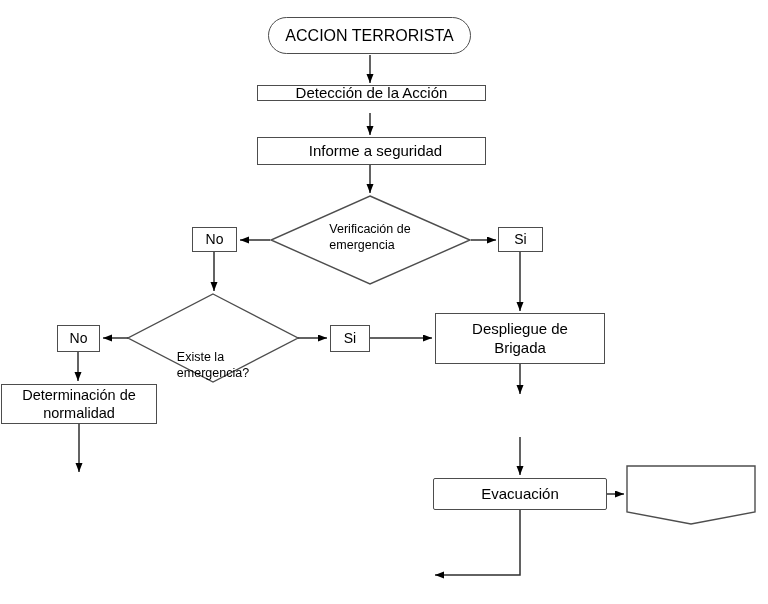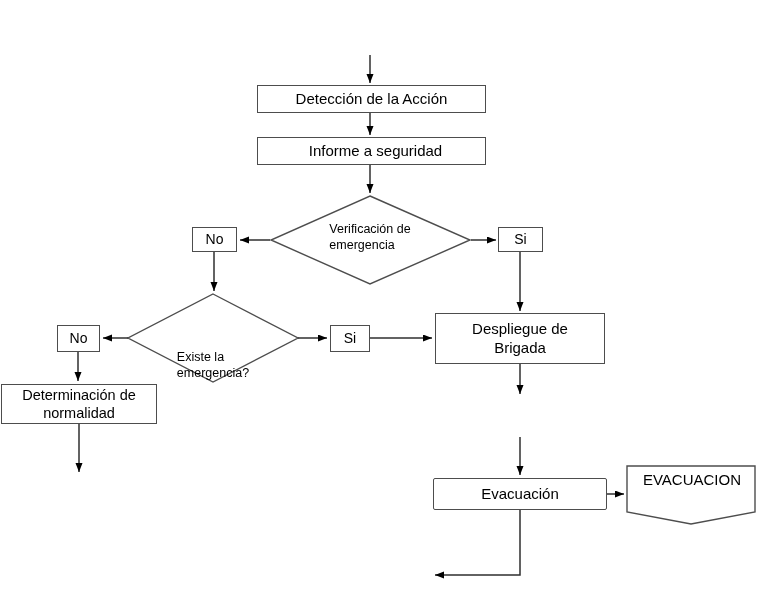--- a/index.html
+++ b/index.html
@@ -43,21 +43,21 @@
     white-space: pre-line;
     line-height: 1.3;
   }
   .fs16 { font-size: 16px; }
   .fs15 { font-size: 15px; }
   .fs14 { font-size: 14px; }
   .fs13 { font-size: 12.5px; }
 
   
   #n-start        { left: 268px; top: 17px;  width: 203px; height: 37px; }
-  #n-deteccion    { left: 257px; top: 85px;  width: 229px; height: 28px; }
+  #n-deteccion    { left: 257px; top: 85px;  width: 229px; height: 16px; }
   #n-informe      { left: 257px; top: 137px; width: 229px; height: 28px; padding-left: 8px; }
   #n-no1          { left: 192px; top: 227px; width: 45px;  height: 25px; }
   #n-si1          { left: 498px; top: 227px; width: 45px;  height: 25px; }
   #n-no2          { left: 57px;  top: 325px; width: 43px;  height: 27px; }
   #n-si2          { left: 330px; top: 325px; width: 40px;  height: 27px; }
   #n-determinacion{ left: 1px;   top: 384px; width: 156px; height: 40px; font-size: 14.5px; }
   #n-retro        { left: 1px;   top: 475px; width: 155px; height: 31px; }
   #n-despliegue   { left: 435px; top: 313px; width: 170px; height: 51px; }
   #n-solicitud    { left: 435px; top: 397px; width: 170px; height: 40px; }
   #n-evacuacion   { left: 433px; top: 478px; width: 174px; height: 32px; }
@@ -93,35 +93,35 @@
     <path d="M298,338 L327,338" fill="none" stroke="#2f2f2f" stroke-width="1.5" marker-end="url(#arr)"></path>
     <path d="M370,338 L432,338" fill="none" stroke="#2f2f2f" stroke-width="1.5" marker-end="url(#arr)"></path>
     <path d="M78,352 L78,381" fill="none" stroke="#2f2f2f" stroke-width="1.5" marker-end="url(#arr)"></path>
     <path d="M79,424 L79,472" fill="none" stroke="#2f2f2f" stroke-width="1.5" marker-end="url(#arr)"></path>
     <path d="M520,364 L520,394" fill="none" stroke="#2f2f2f" stroke-width="1.5" marker-end="url(#arr)"></path>
     <path d="M520,437 L520,475" fill="none" stroke="#2f2f2f" stroke-width="1.5" marker-end="url(#arr)"></path>
     <path d="M607,494 L624,494" fill="none" stroke="#2f2f2f" stroke-width="1.5" marker-end="url(#arr)"></path>
     <path d="M520,510 L520,575 L435,575" fill="none" stroke="#2f2f2f" stroke-width="1.5" marker-end="url(#arr)"></path>
   </svg>
 
+  <div id="n-start" class="node terminator fs16">ACCION TERRORISTA</div>
   <div id="n-deteccion" class="node fs15">Detección de la Acción</div>
   <div id="n-informe" class="node fs15">Informe a seguridad</div>
 
   <div class="plain fs13" id="l-verificacion">Verificación de
 emergencia</div>
   <div id="n-no1" class="node fs14">No</div>
   <div id="n-si1" class="node fs14">Si</div>
 
   <div class="plain fs13" id="l-existe">Existe la
 emergencia?</div>
   <div id="n-no2" class="node fs14">No</div>
   <div id="n-si2" class="node fs14">Si</div>
 
   <div id="n-determinacion" class="node">Determinación de
 normalidad</div>
 
   <div id="n-despliegue" class="node fs15">Despliegue de
 Brigada</div>
   <div id="n-evacuacion" class="node rounded fs15">Evacuación</div>
 
-  <div class="plain fs15" id="l-evacdoc">EVACUACION</div>
 
 </div>
 
 </body></html>

